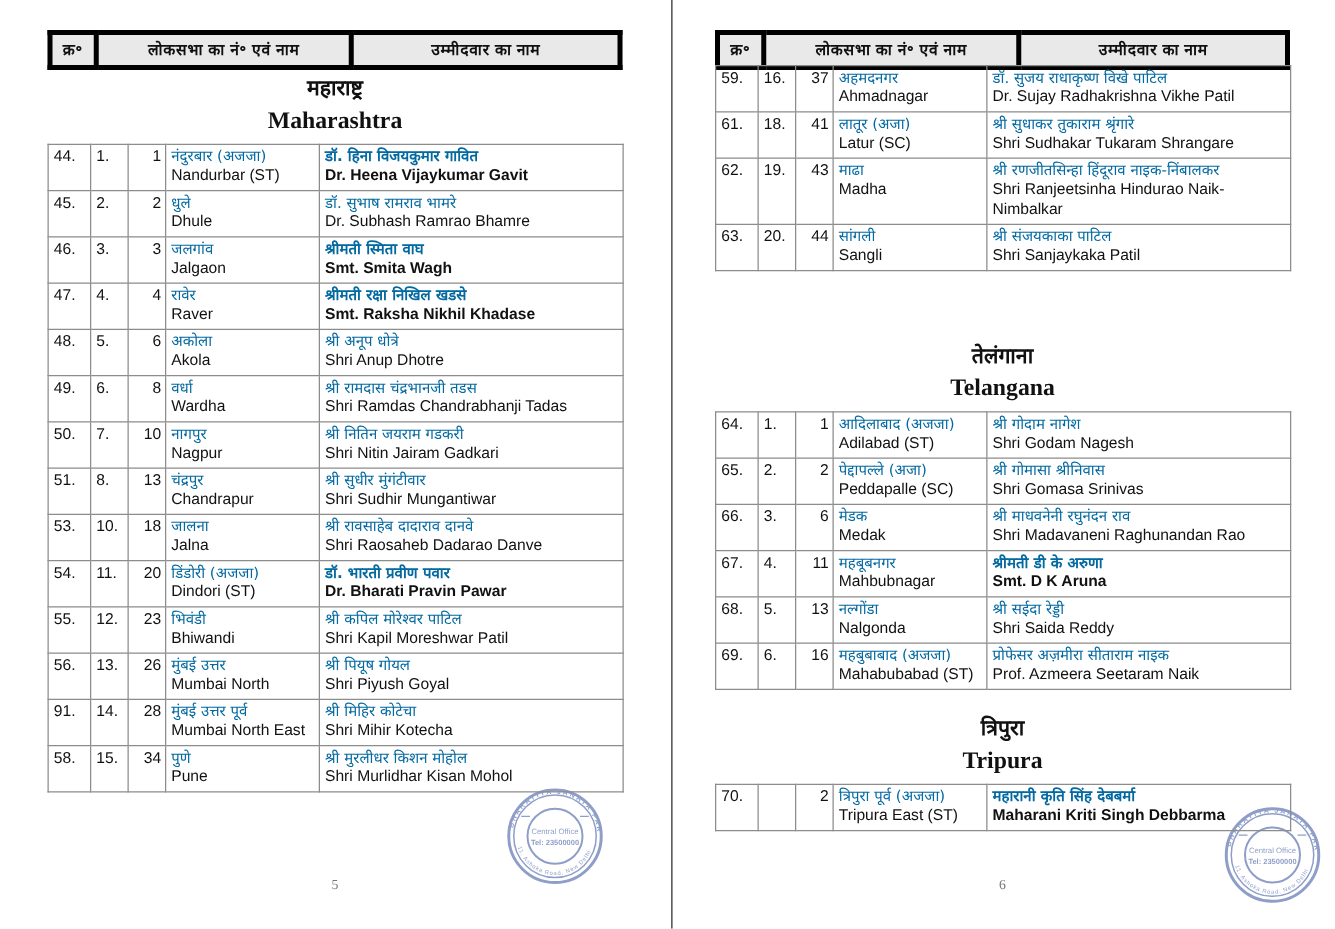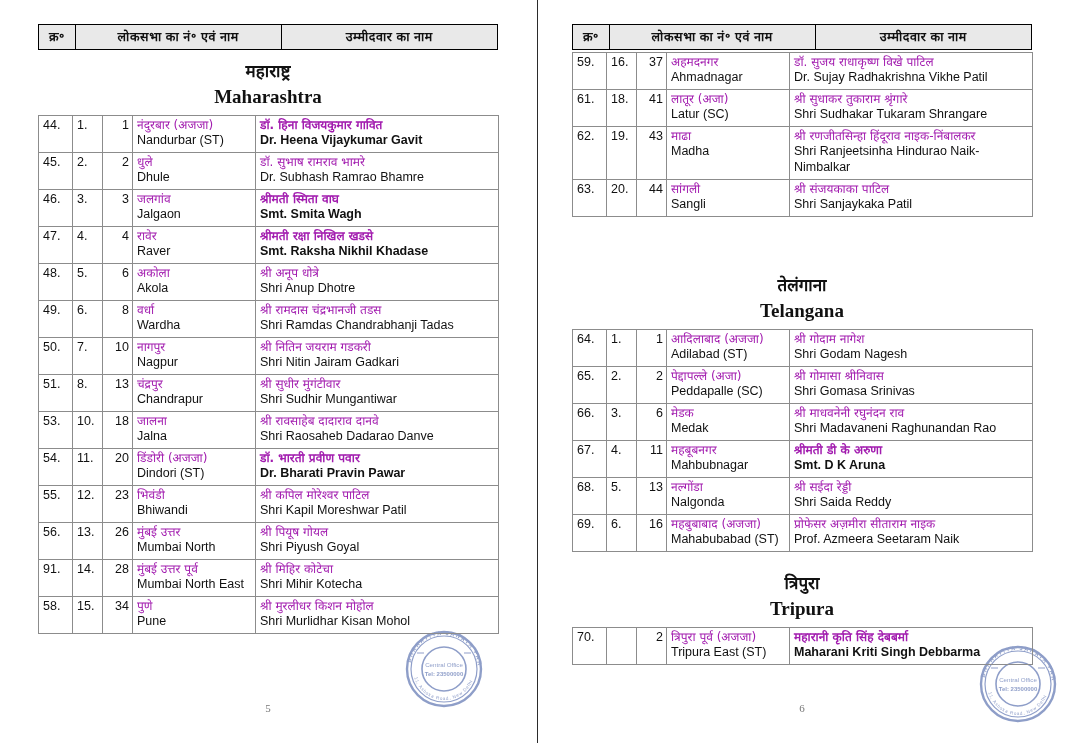--- a/index.html
+++ b/index.html
@@ -34,21 +34,21 @@
   .col-header-table {
     position: absolute;
     top: 24px;
     left: 38px;
     width: 460px;
     border: 1px solid #6d6d6d;
     border-collapse: collapse;
     background: #e9e9e9;
   }
   .col-header-table td {
-    border: 1px solid #000000;
+    border: 4px solid #000000;
     background: #e9e9e9;
     color: #101010;
     font-weight: bold;
     font-size: 12.5px;
     text-align: center;
     padding: 3px 2px 4px 2px;
     letter-spacing: 0.6px;
     white-space: nowrap;
   }
   .ch-a { width: 37px; }
@@ -93,21 +93,21 @@
   td.c-sl   { width: 34px;  text-align: left;  font-size: 12.5px; vertical-align: middle; padding-left: 5px; }
   td.c-ssl  { width: 30px;  text-align: left;  font-size: 12.5px; vertical-align: middle; padding-left: 5px; }
   td.c-num  { width: 30px;  text-align: right; font-size: 12.5px; vertical-align: middle; padding-right: 5px; }
   td.c-seat { width: 123px; }
   td.c-cand { width: 243px; }
 
   .hi {
     font-family: "DejaVu Sans", sans-serif;
     font-size: 12px;
     line-height: 1.28;
-    color: #a21caf;
+    color: #0369a1;
     white-space: nowrap;
   }
   .en {
     font-family: "Liberation Sans", sans-serif;
     font-size: 12.5px;
     line-height: 1.25;
     color: #111;
     white-space: nowrap;
   }
   .cand .hi, .cand .en { white-space: normal; }

